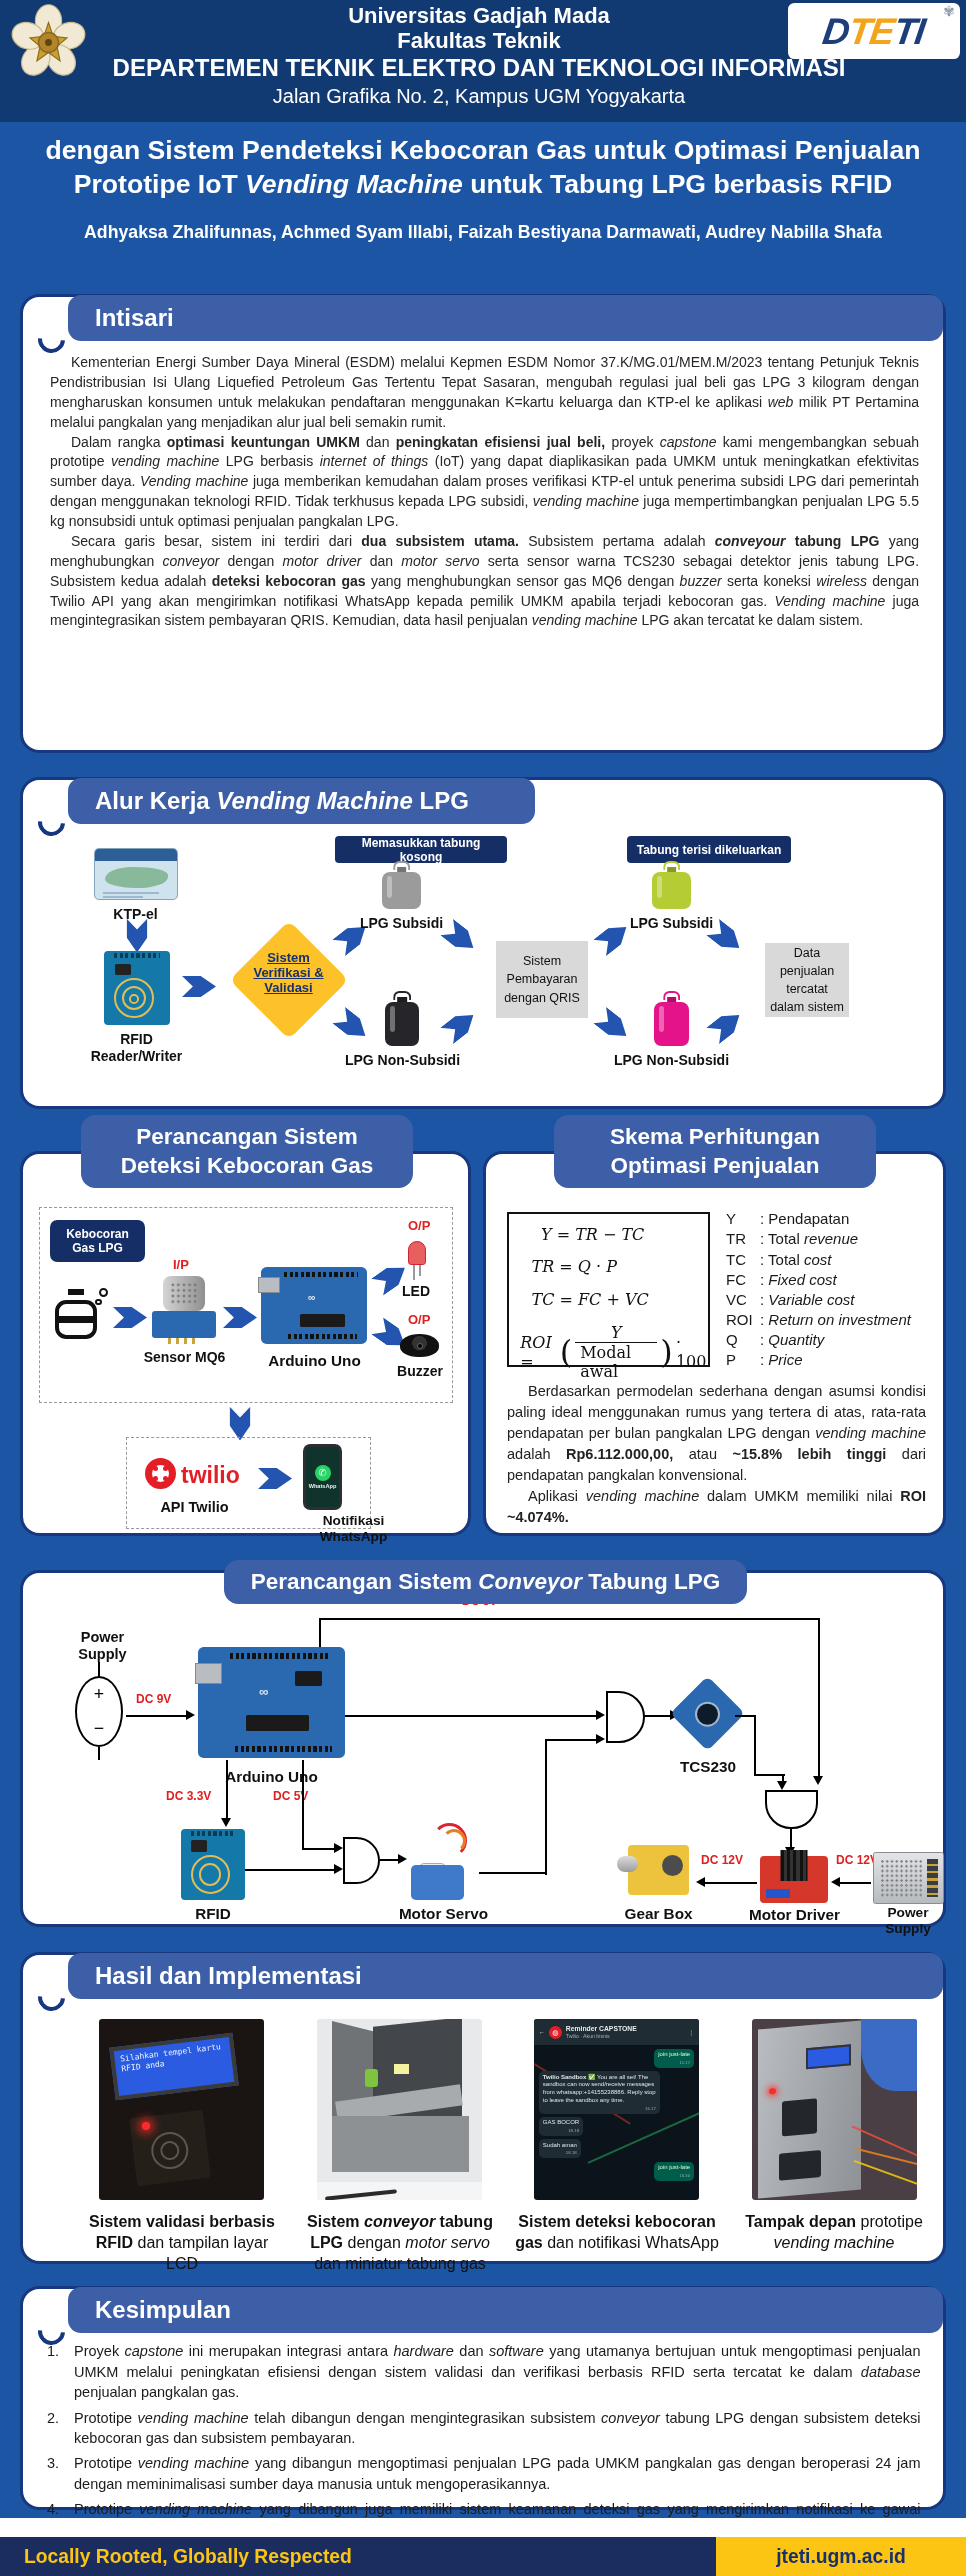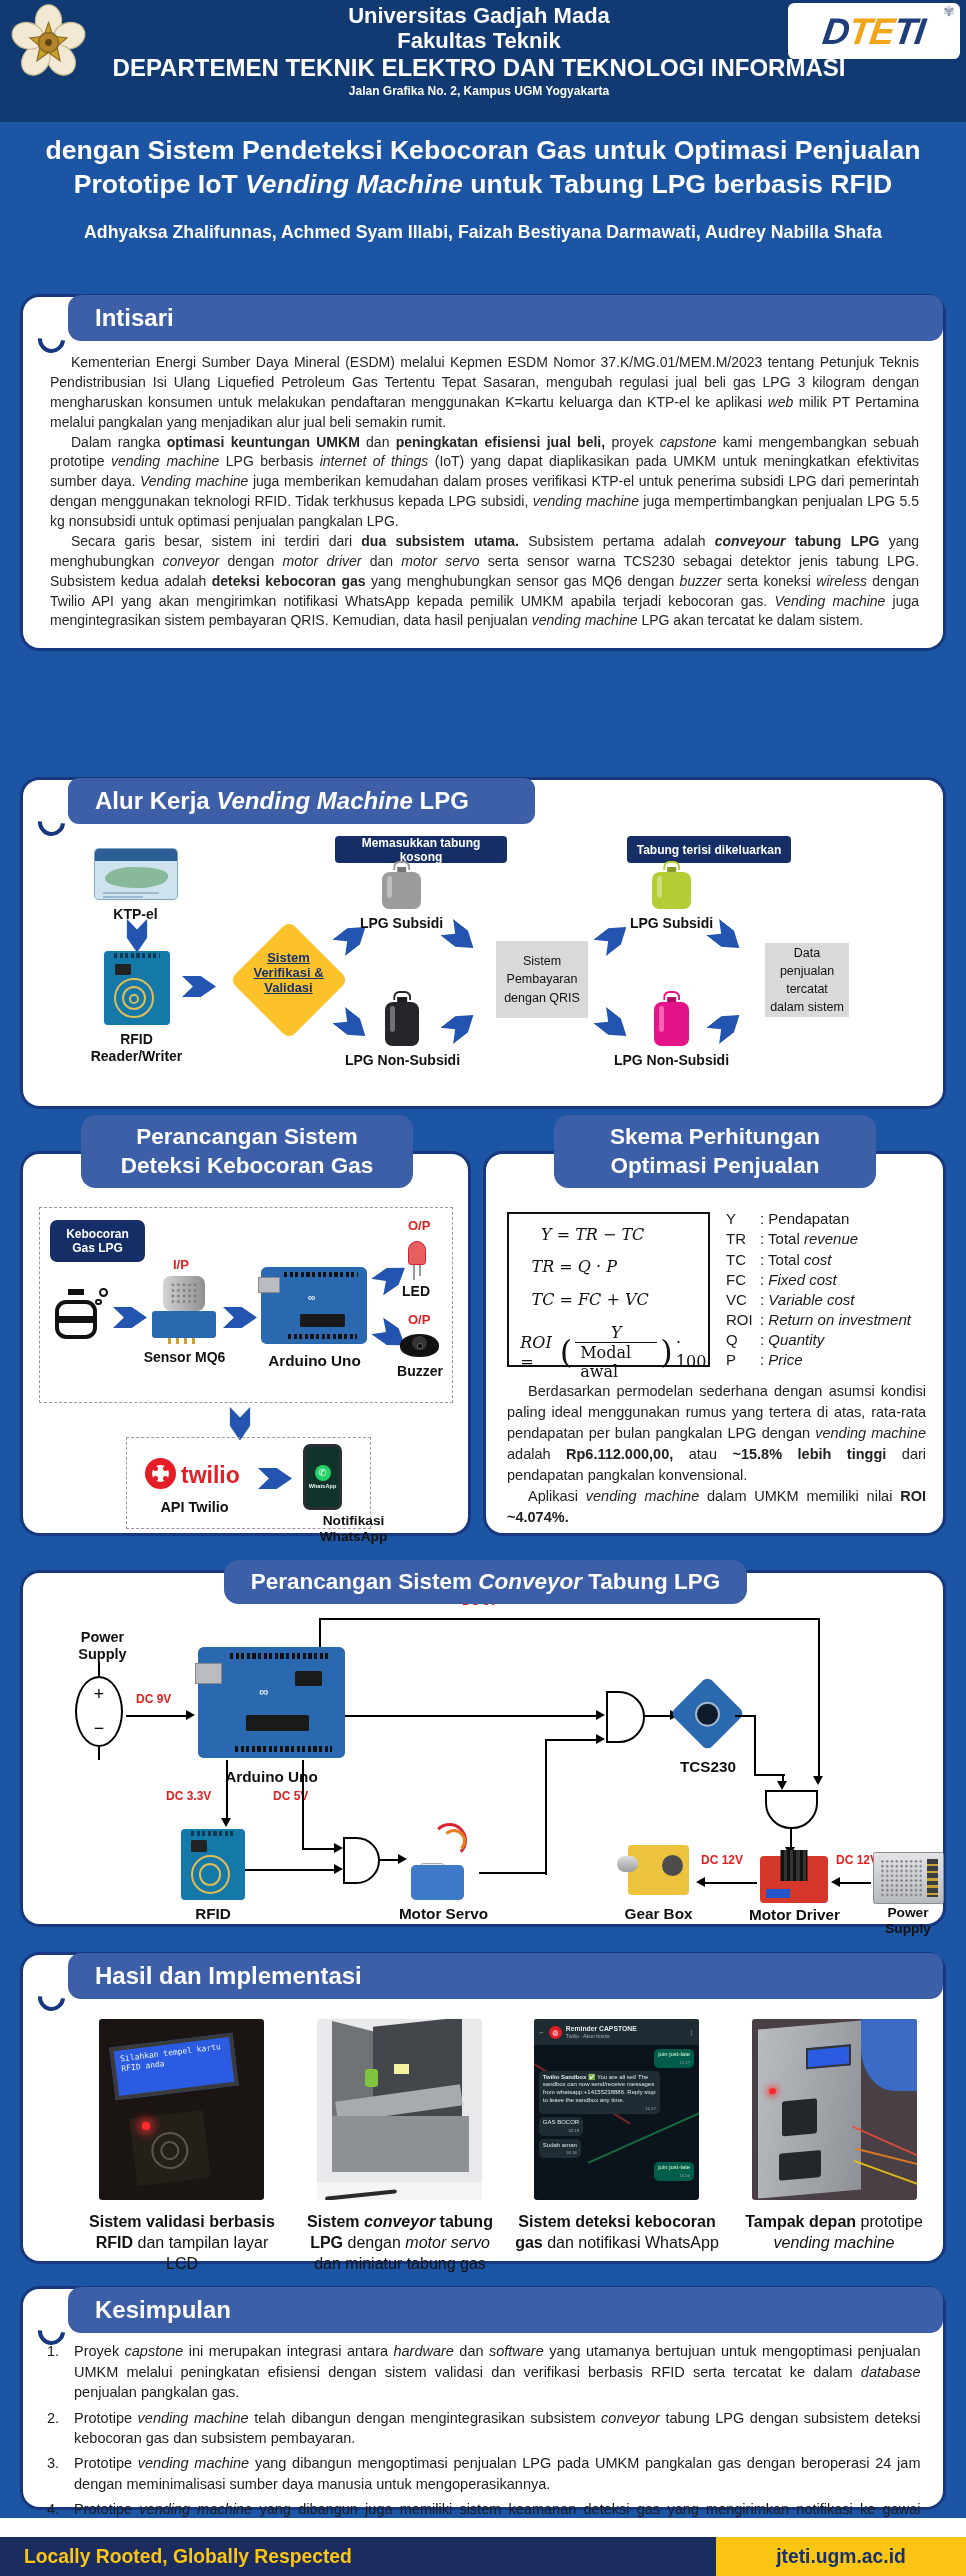--- a/index.html
+++ b/index.html
@@ -12,21 +12,21 @@
   *{box-sizing:border-box; margin:0; padding:0;}
   body{margin:0; background:#333; font-family:"Liberation Sans", sans-serif;}
   .poster{position:relative; width:966px; height:2576px; background:var(--c-body-bg); overflow:hidden; margin:0 auto;}
   .rb{font-weight:bold}.ri{font-style:italic}
   
   .hdr{position:absolute; left:0; top:0; width:966px; height:122px; background:var(--c-header-bg);}
   .hdr-center{position:absolute; left:97px; right:105px; top:3.2px; text-align:center; color:#fff;}
   .h-univ{font-size:22px; font-weight:bold; line-height:1.15;}
   .h-fak{font-size:22px; font-weight:bold; line-height:1.15;}
   .h-dept{font-size:24px; font-weight:bold; line-height:1.2;}
-  .h-addr{font-size:12px; font-weight:bold; line-height:1.35;}
+  .h-addr{font-size:20px; font-weight:normal; line-height:1.35;}
   .ugm-logo{position:absolute; left:9.7px; top:4px; width:77px; height:77px;}
   .dteti{position:absolute; right:6.4px; top:3.2px; width:172px; height:56px; background:#fff; border-radius:6.4px;
          display:flex; align-items:center; justify-content:center; gap:0.8px; overflow:hidden;}
   .dteti span{font-weight:bold; font-style:italic; font-size:37px; letter-spacing:-1.6px; transform:skewX(-8deg); line-height:1;}
   .dteti .flower{position:absolute; right:4.8px; top:1.6px; font-size:13.7px; color:#8d99ad; font-style:normal; transform:none; letter-spacing:0; font-weight:normal;}
   .titleband{position:absolute; left:0; top:122px; width:966px; height:161px;}
   .p-title{color:#fff; font-size:26.6px; font-weight:bold; text-align:center; line-height:1.28; margin-top:11.3px;}
   .p-authors{color:#fff; font-size:17.7px; font-weight:bold; text-align:center; margin-top:21px;}
   
   .panel{position:absolute; left:20px; width:926px; background:#fff; border:3.2px solid var(--c-border); border-radius:19.3px;}
@@ -195,35 +195,35 @@
   </div>
 
   <div class="titleband">
     <div class="p-title">
       <div>dengan Sistem Pendeteksi Kebocoran Gas untuk Optimasi Penjualan</div>
       <div><span>Prototipe IoT </span><span class="ri">Vending Machine</span><span> untuk Tabung LPG berbasis RFID</span></div>
     </div>
     <div class="p-authors">Adhyaksa Zhalifunnas, Achmed Syam Illabi, Faizah Bestiyana Darmawati, Audrey Nabilla Shafa</div>
   </div>
 
-  <section class="panel" style="top:294px; height:357px;">
+  <section class="panel" style="top:294px; height:459px;">
     <div class="bar-curl"></div>
     <div class="bar">
         <span>Intisari</span>
       </div>
     <div class="int-body">
       <p><span>Kementerian Energi Sumber Daya Mineral (ESDM) melalui Kepmen ESDM Nomor 37.K/MG.01/MEM.M/2023 tentang Petunjuk Teknis Pendistribusian Isi Ulang Liquefied Petroleum Gas Tertentu Tepat Sasaran, mengubah regulasi jual beli gas LPG 3 kilogram dengan mengharuskan konsumen untuk melakukan pendaftaran menggunakan K=kartu keluarga dan KTP-el ke aplikasi </span><span class="ri">web</span><span> milik PT Pertamina melalui pangkalan yang menjadikan alur jual beli semakin rumit.</span></p>
       <p><span>Dalam rangka </span><span class="rb">optimasi keuntungan UMKM</span><span> dan </span><span class="rb">peningkatan efisiensi jual beli,</span><span> proyek </span><span class="ri">capstone</span><span> kami mengembangkan sebuah prototipe </span><span class="ri">vending machine</span><span> LPG berbasis </span><span class="ri">internet of things</span><span> (IoT) yang dapat diaplikasikan pada UMKM untuk meningkatkan efektivitas sumber daya. </span><span class="ri">Vending machine</span><span> juga memberikan kemudahan dalam proses verifikasi KTP-el untuk penerima subsidi LPG dari pemerintah dengan menggunakan teknologi RFID. Tidak terkhusus kepada LPG subsidi, </span><span class="ri">vending machine</span><span> juga mempertimbangkan penjualan LPG 5.5 kg nonsubsidi untuk optimasi penjualan pangkalan LPG.</span></p>
       <p><span>Secara garis besar, sistem ini terdiri dari </span><span class="rb">dua subsistem utama.</span><span> Subsistem pertama adalah </span><span class="rb ri">conveyour</span><span class="rb"> tabung LPG</span><span> yang menghubungkan </span><span class="ri">conveyor</span><span> dengan </span><span class="ri">motor driver</span><span> dan </span><span class="ri">motor servo</span><span> serta sensor warna TCS230 sebagai detektor jenis tabung LPG. Subsistem kedua adalah </span><span class="rb">deteksi kebocoran gas</span><span> yang menghubungkan sensor gas MQ6 dengan </span><span class="ri">buzzer</span><span> serta koneksi </span><span class="ri">wireless</span><span> dengan Twilio API yang akan mengirimkan notifikasi WhatsApp kepada pemilik UMKM apabila terjadi kebocoran gas. </span><span class="ri">Vending machine</span><span> juga mengintegrasikan sistem pembayaran QRIS. Kemudian, data hasil penjualan </span><span class="ri">vending machine</span><span> LPG akan tercatat ke dalam sistem.</span></p>
     </div>
   </section>
 
   <section class="panel" style="top:777px; height:332px;">
     <div class="bar-curl"></div>
-    <div class="bar" style="right:auto; width:467px;border-radius:11px;">
+    <div class="bar" style="right:auto; width:467px;">
         <span><span>Alur Kerja </span><span class="ri">Vending Machine</span><span> LPG</span></span>
       </div>
 
     <div class="nbadge" style="left:312px; top:56px; width:172px; height:27px;">Memasukkan tabung kosong</div>
     <div class="nbadge" style="left:604px; top:56px; width:164px; height:27px;">Tabung terisi dikeluarkan</div>
 
     <div class="ktp" style="left:71px; top:68px; width:84px; height:52px;">
       <div class="ktp-head"></div>
       <div class="ktp-map"></div>
       <div class="ktp-line" style="top:43px; width:56px;"></div>

